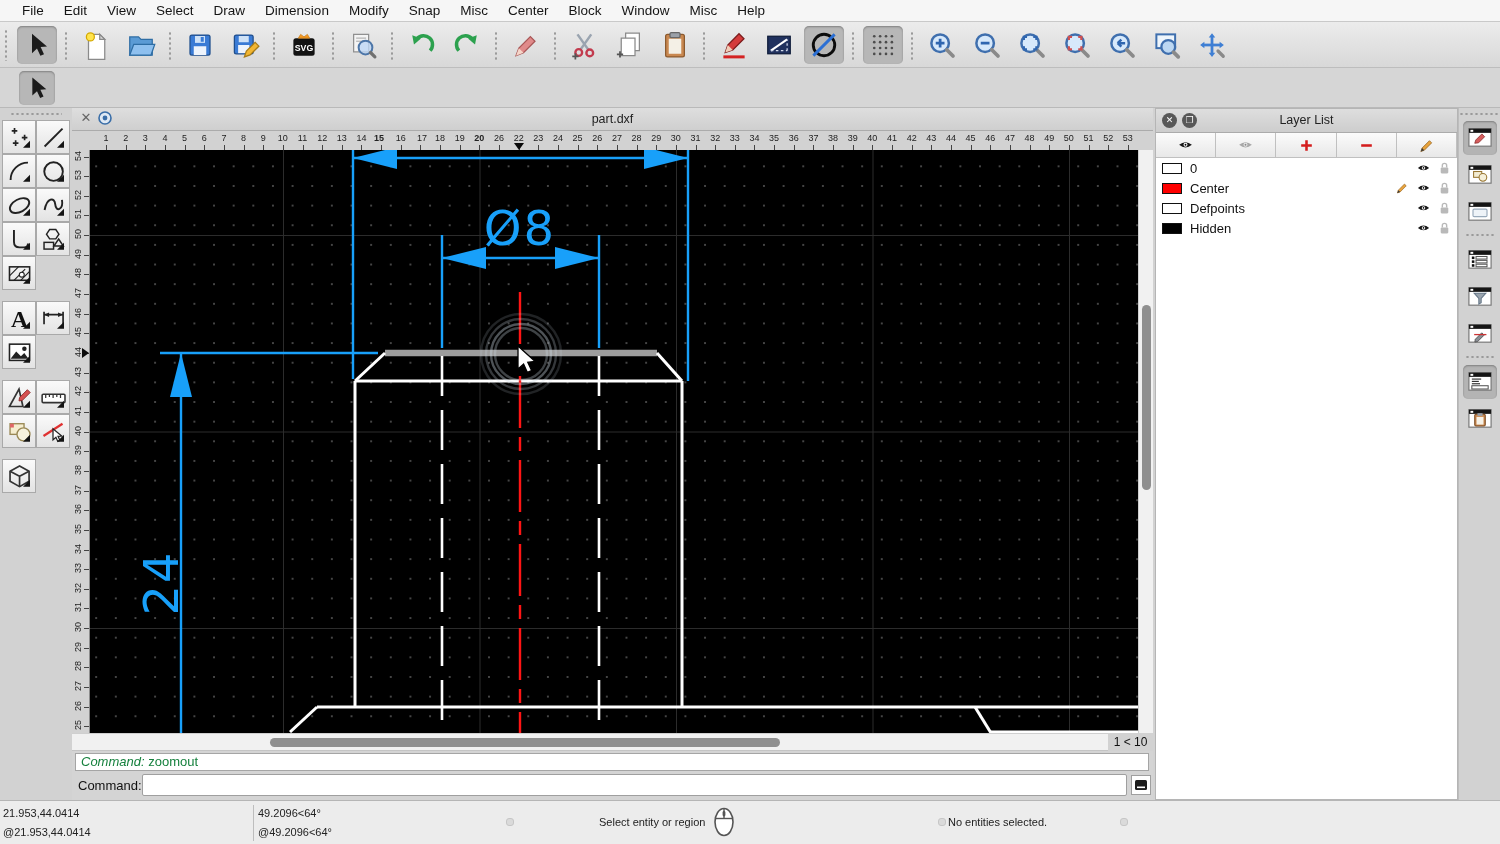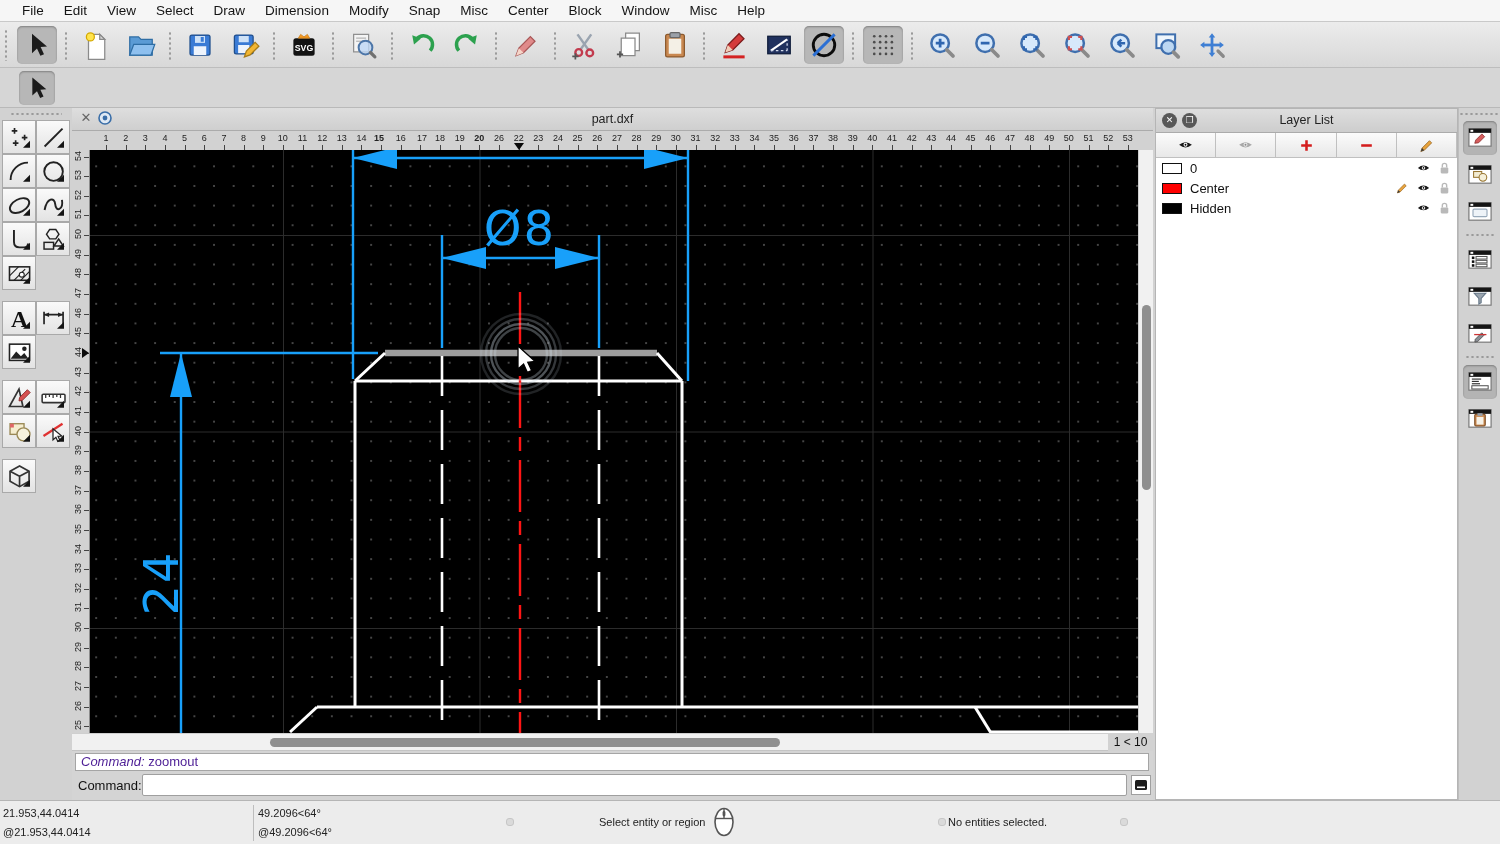--- a/index.html
+++ b/index.html
@@ -57,21 +57,21 @@
      background-position:16px 6.5px,193px 0,0 85px;}
   #vscroll{left:1138px;top:150px;width:15px;height:583px;background:#f1f1f1;border-left:1px solid #cfcfcf;box-sizing:border-box}
   #vscroll-thumb{position:absolute;left:3px;width:9px;border-radius:5px;background:#8f8f8f}
   #hscroll{left:72px;top:733px;width:1081px;height:18px;background:#f1f1f1;border-top:1px solid #cfcfcf;border-bottom:1px solid #c4c4c4;box-sizing:border-box}
   #hscroll-thumb{position:absolute;top:4px;height:9px;border-radius:5px;background:#8f8f8f}
   #zoom-ratio{left:1108px;top:733px;width:45px;height:18px;background:#d2d2d2;font-size:12px;line-height:18px;text-align:center;color:#111}
   
   #cmd-dock{left:72px;top:751px;width:1081px;height:49px;background:#d4d4d4}
   #cmd-history{position:absolute;left:3px;top:2px;width:1074px;height:18px;background:#fff;border:1px solid #a5a5a5;
                box-sizing:border-box;font-size:13px;line-height:16px;padding-left:5px;color:#1c1ccد}
-  #cmd-history{color:#4c1d95}
+  #cmd-history{color:#15803d}
   #cmd-history i{font-style:italic}
   #cmd-label{position:absolute;left:6px;top:27px;font-size:13px;color:#111}
   #cmd-input{position:absolute;left:70px;top:23px;width:985px;height:22px;border:1px solid #9f9f9f;border-radius:2px;
              background:#fff;font-size:13px;padding:0 4px;box-sizing:border-box;font-family:"Liberation Sans",sans-serif}
   #cmd-kbd-btn{position:absolute;left:1059px;top:24px;width:20px;height:20px;background:#fff;border:1px solid #9f9f9f;
                box-sizing:border-box;display:flex;align-items:center;justify-content:center}
   
   #statusbar{left:0;top:800px;width:1500px;height:44px;background:#ececec;border-top:1px solid #b5b5b5;box-sizing:border-box;font-size:11px;color:#222}
   .st{position:absolute;white-space:nowrap}
   #st-divider{position:absolute;left:253px;top:4px;width:1px;height:36px;background:#bdbdbd}
@@ -806,20 +806,35 @@
             <circle cx="12" cy="11" r="2.8" fill="#fff"></circle>
             <circle cx="12" cy="11" r="1.3" fill="#000"></circle>
           </svg>
           <svg width="13" height="15" viewBox="0 0 24 26">
             <rect x="5" y="11" width="14" height="11" rx="2" fill="#b9b9b9"></rect>
             <path d="M8 11V7.5a4 4 0 0 1 8 0V11" fill="none" stroke="#b9b9b9" stroke-width="2.6"></path>
           </svg>
         </div>
       </div>
       <div class="lp-row">
+        <div class="lp-swatch" style="background: rgb(255, 255, 255);"></div>
+        <span>Defpoints</span>
+        <div class="lp-icons">
+          <svg width="15" height="15" viewBox="0 0 24 24">
+            <path d="M3 11 Q12 3.5 21 11 Q12 18.5 3 11Z" fill="#161616"></path>
+            <circle cx="12" cy="11" r="2.8" fill="#fff"></circle>
+            <circle cx="12" cy="11" r="1.3" fill="#000"></circle>
+          </svg>
+          <svg width="13" height="15" viewBox="0 0 24 26">
+            <rect x="5" y="11" width="14" height="11" rx="2" fill="#b9b9b9"></rect>
+            <path d="M8 11V7.5a4 4 0 0 1 8 0V11" fill="none" stroke="#b9b9b9" stroke-width="2.6"></path>
+          </svg>
+        </div>
+      </div>
+      <div class="lp-row">
         <div class="lp-swatch" style="background: rgb(0, 0, 0);"></div>
         <span>Hidden</span>
         <div class="lp-icons">
           <svg width="15" height="15" viewBox="0 0 24 24">
             <path d="M3 11 Q12 3.5 21 11 Q12 18.5 3 11Z" fill="#161616"></path>
             <circle cx="12" cy="11" r="2.8" fill="#fff"></circle>
             <circle cx="12" cy="11" r="1.3" fill="#000"></circle>
           </svg>
           <svg width="13" height="15" viewBox="0 0 24 26">
             <rect x="5" y="11" width="14" height="11" rx="2" fill="#b9b9b9"></rect>

